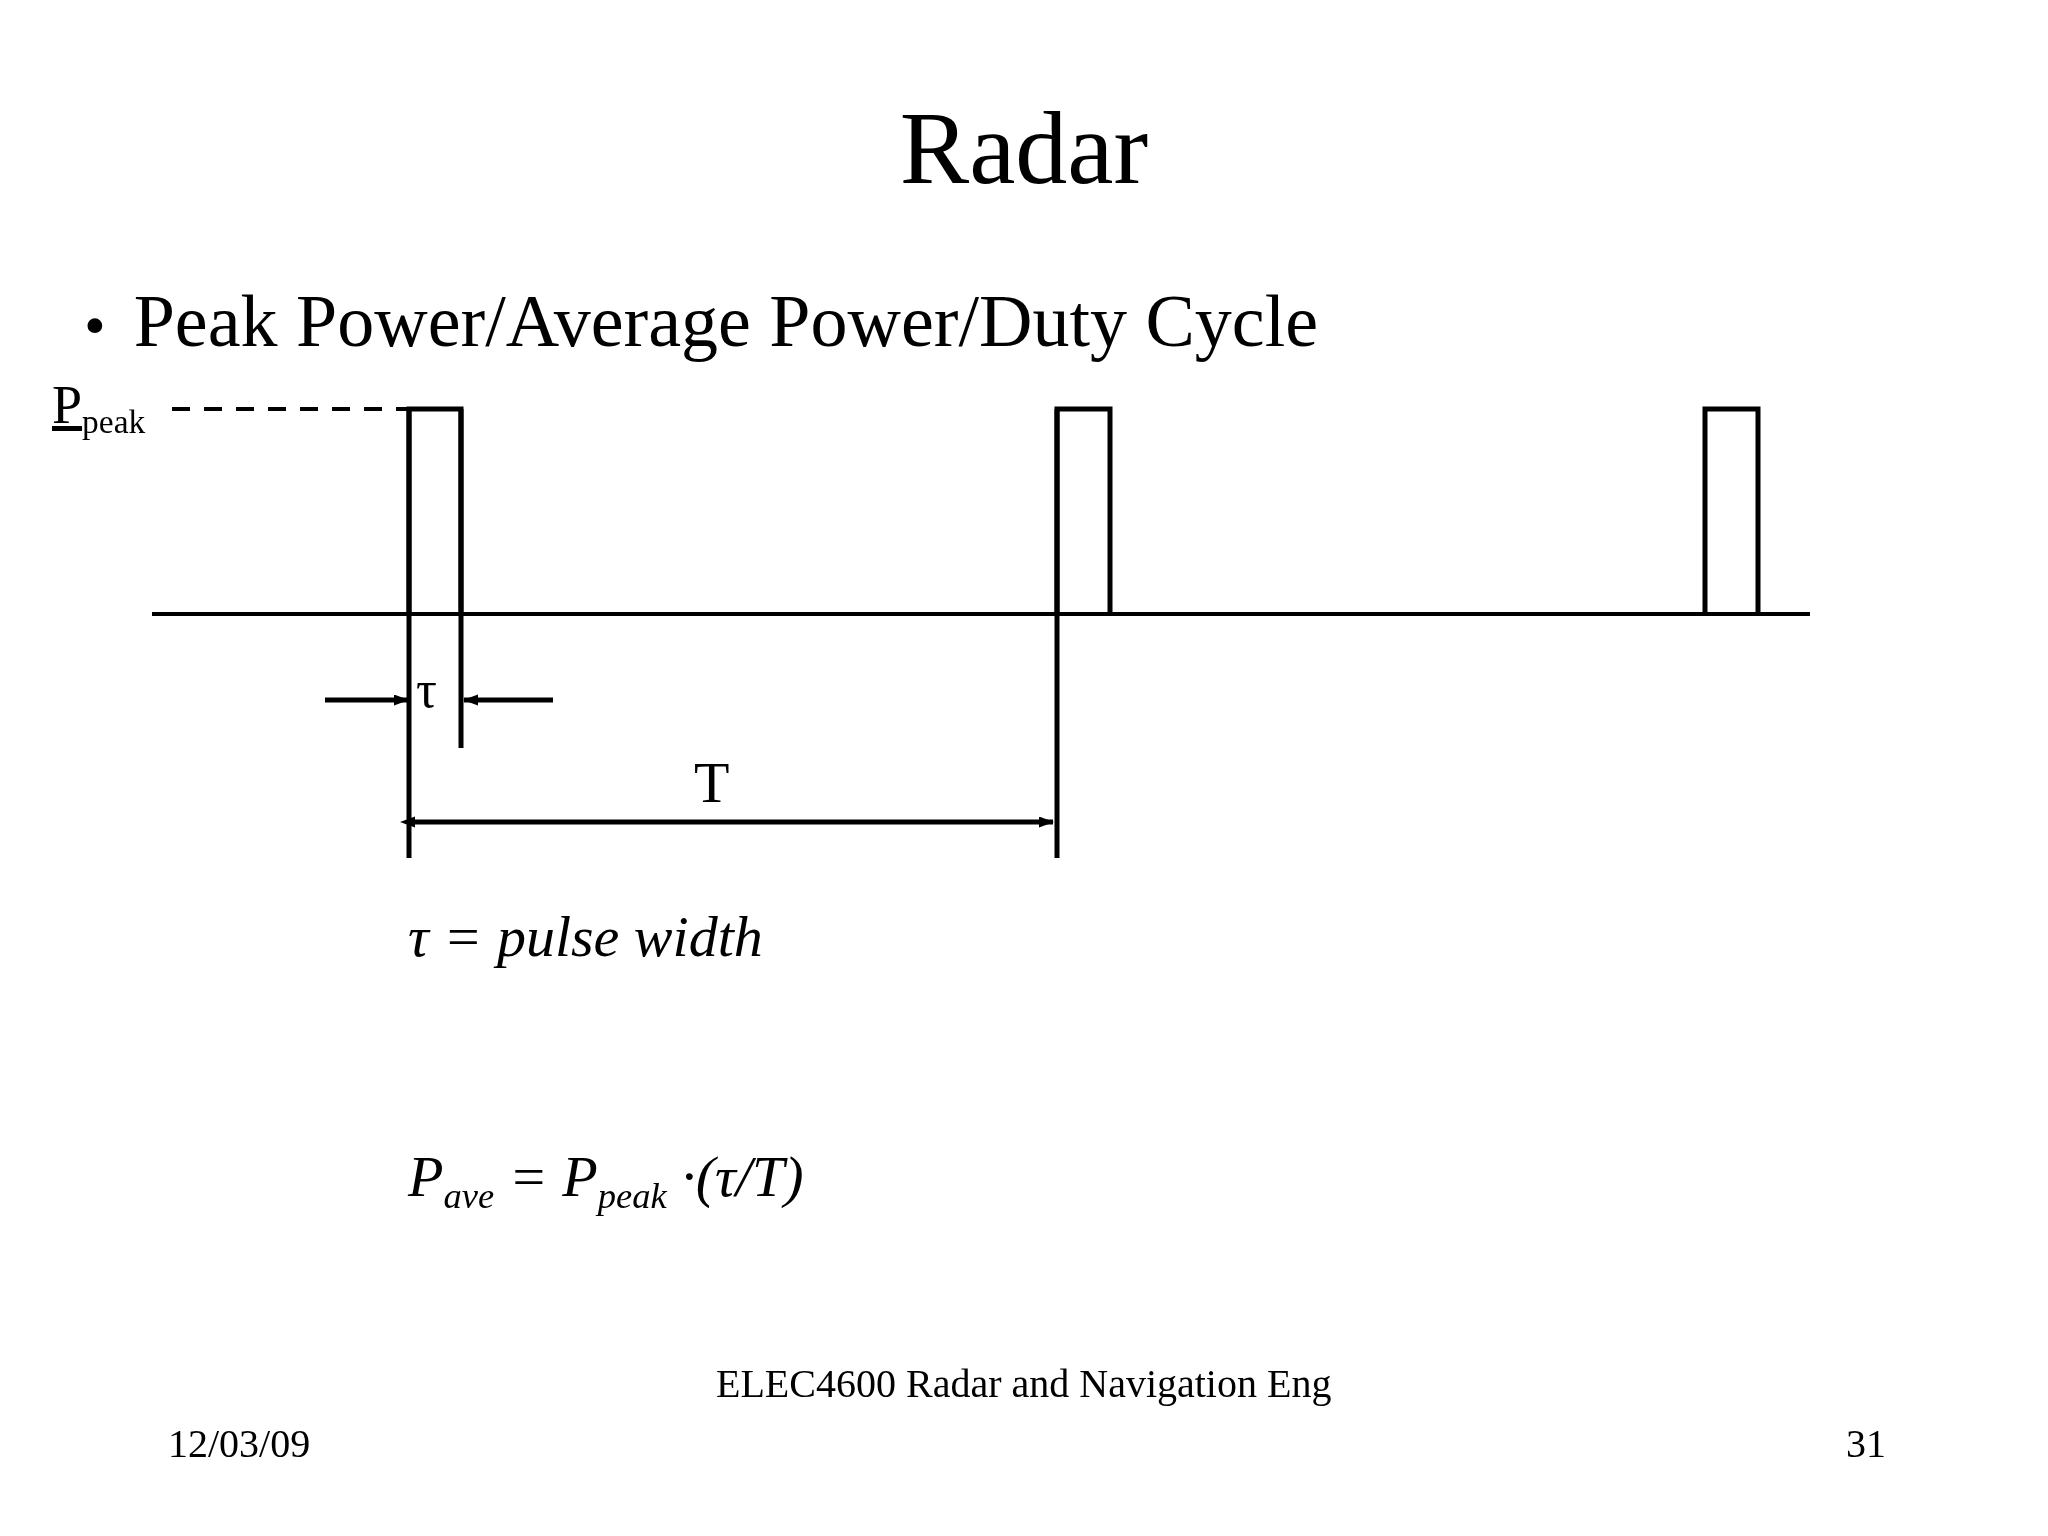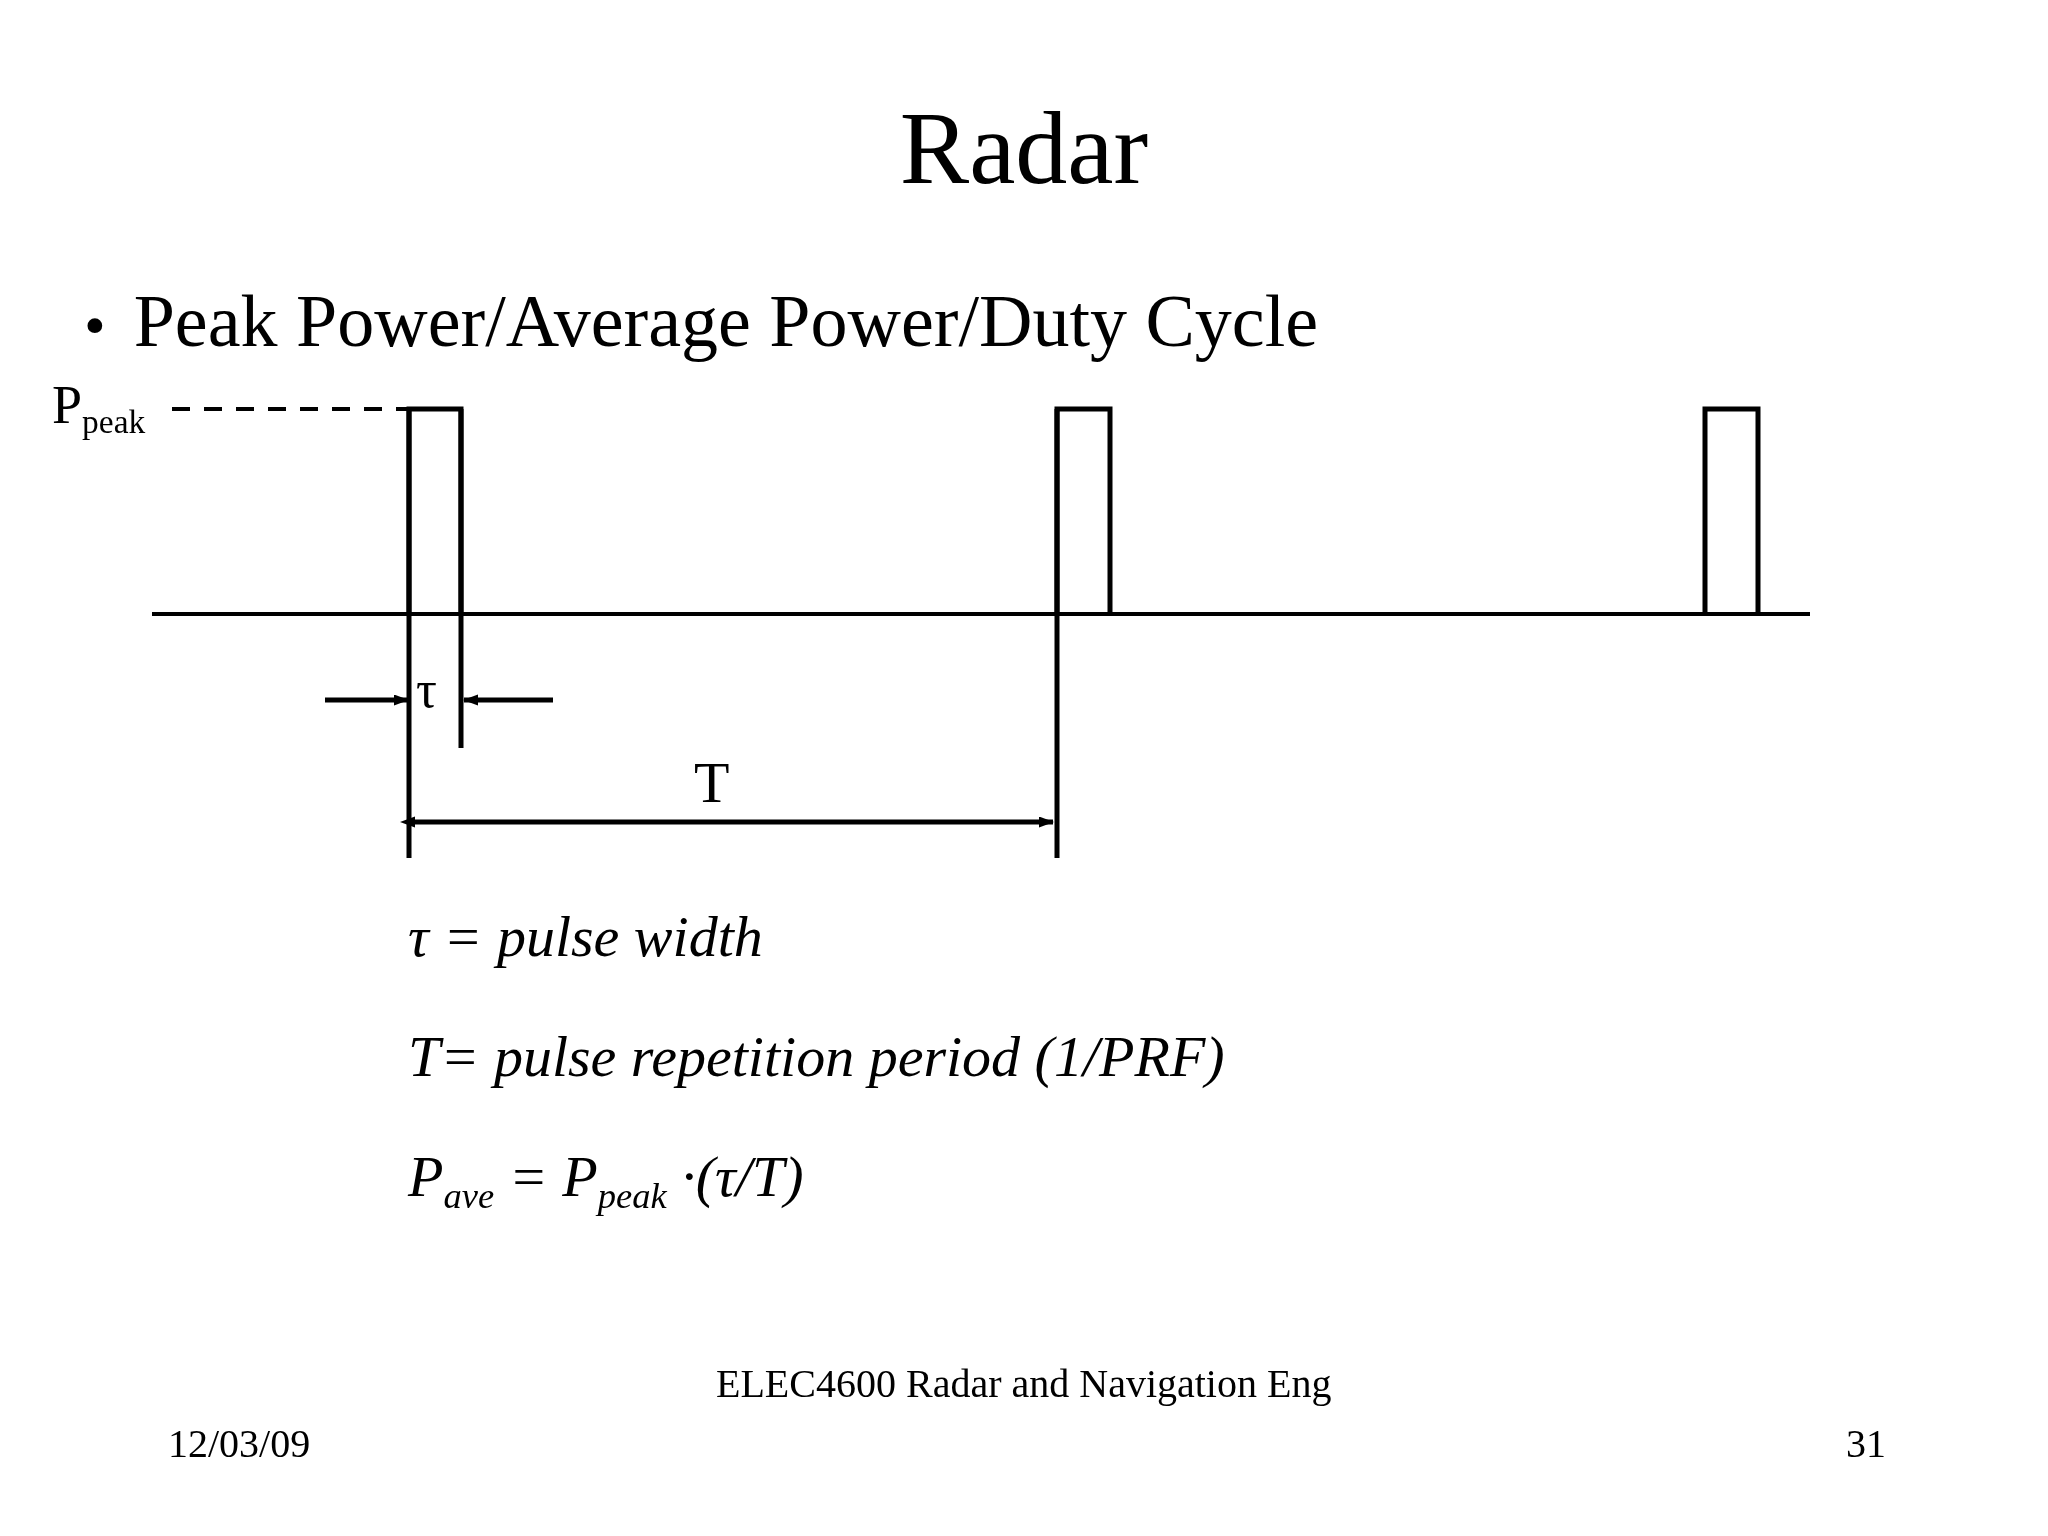--- a/index.html
+++ b/index.html
@@ -61,20 +61,21 @@
   }
 
   
   #ppeak-label {
     position: absolute;
     left: 52px;
     top: 378px;
     font-size: 54px;
     line-height: 1;
     white-space: nowrap;
+    text-decoration: underline;
   }
   #ppeak-label sub {
     font-size: 0.62em;
     vertical-align: baseline;
     position: relative;
     top: 0.30em;
   }
 
   
   #tau-dim-label {
@@ -188,21 +189,20 @@
   <div id="ppeak-label">
     <span>P</span><sub>peak</sub>
   </div>
 
   <div id="tau-dim-label">τ</div>
 
   <div id="T-dim-label">T</div>
 
   <div class="def-line" id="def-0">τ = pulse width</div>
 
-  <div class="def-line" id="def-1">T= pulse repetition period  (1/PRF)</div>
 
   <div class="def-line" id="def-2">
     <span>P</span><sub>ave</sub><span> = P</span><sub>peak</sub><span> ·(τ/T)</span>
   </div>
 
   <div id="footer-date">12/03/09</div>
 
   <div id="footer-center-clip">
     <div id="footer-center">ELEC4600 Radar and Navigation Eng</div>
   </div>

